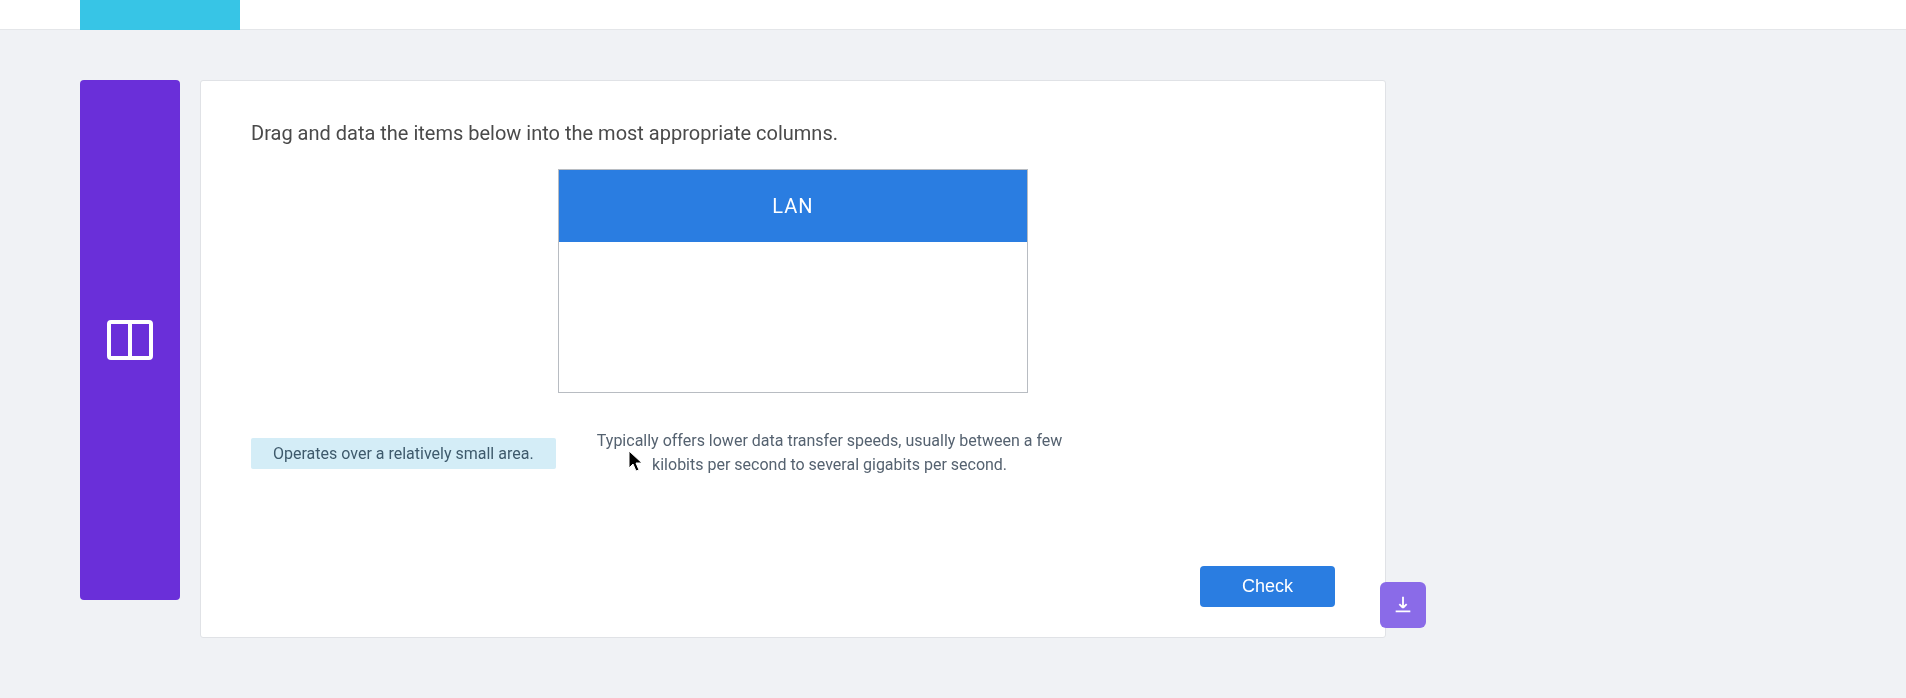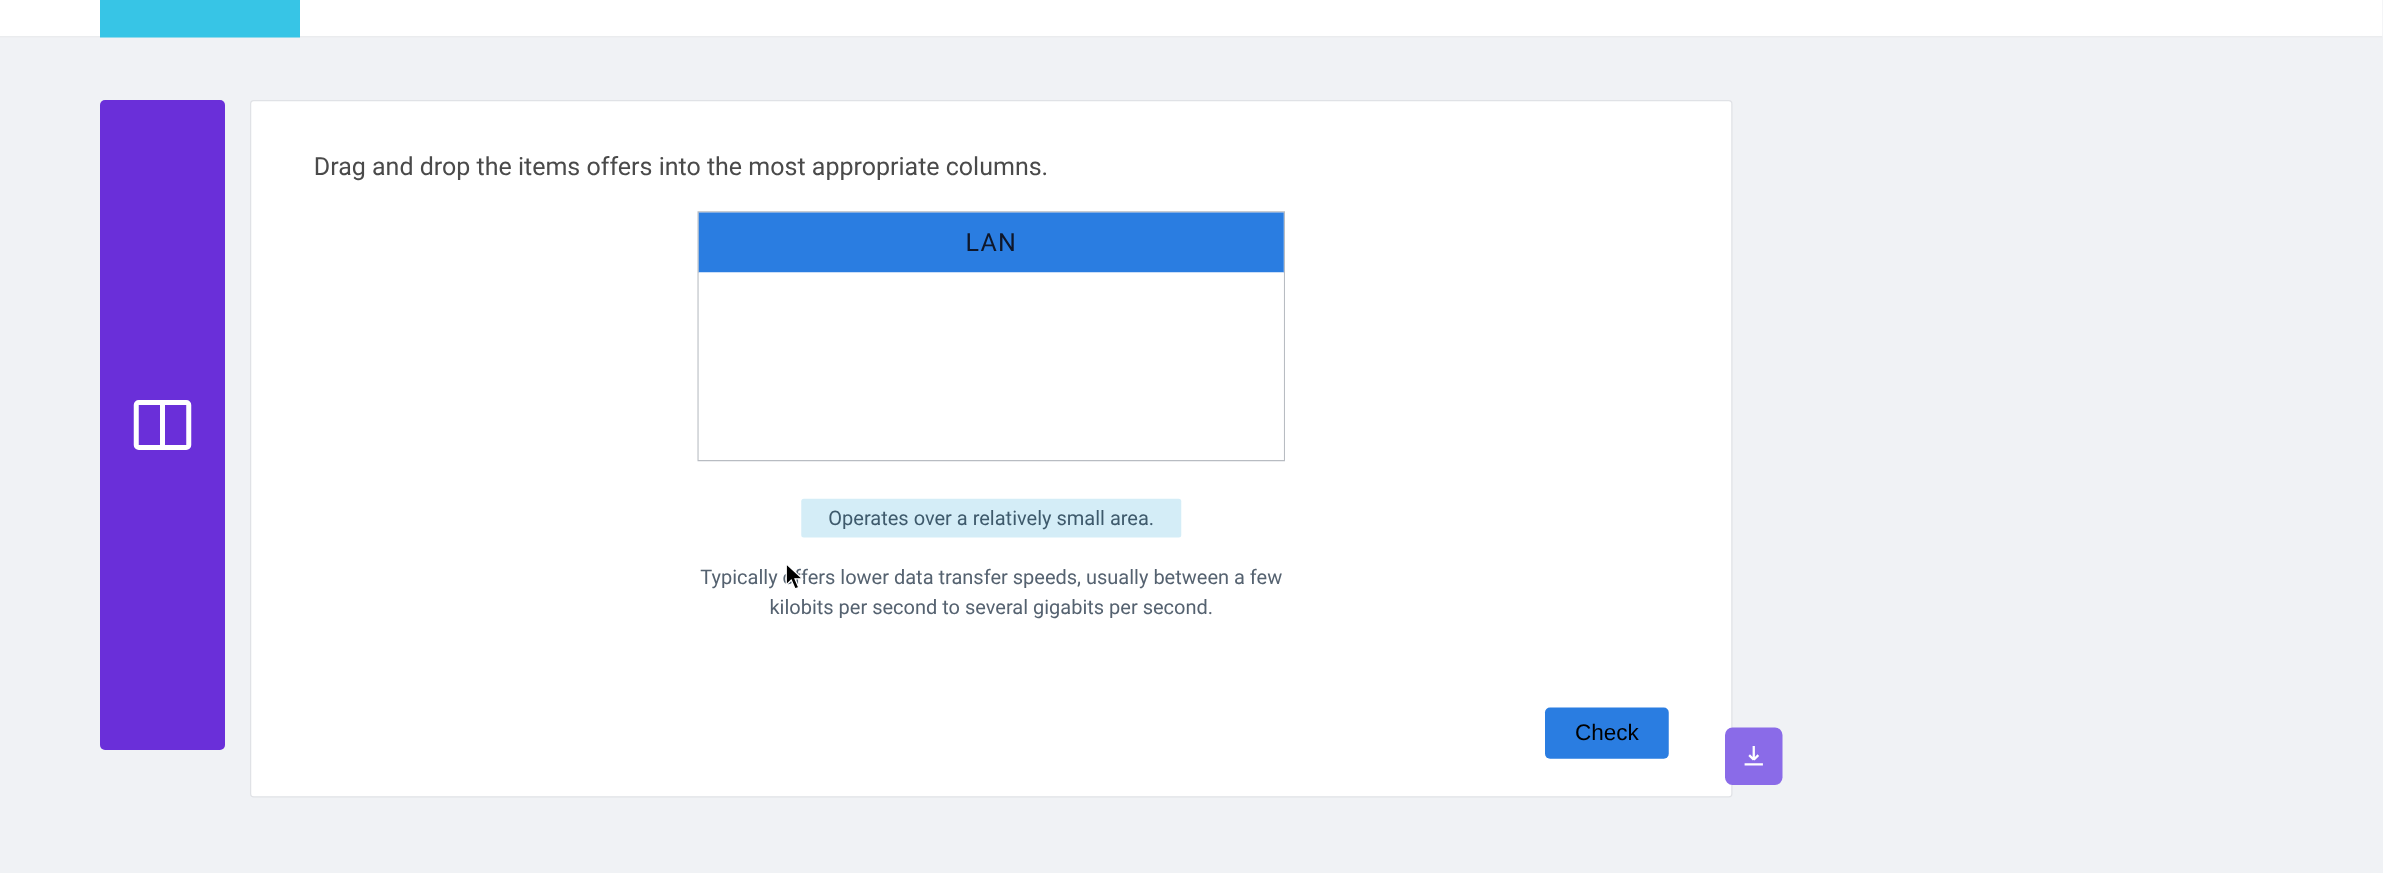--- a/index.html
+++ b/index.html
@@ -73,33 +73,33 @@
     justify-content: center;
     margin-bottom: 30px;
   }
   .drop-col {
     flex: 1;
     max-width: 470px;
     border: 1px solid #b8bcc2;
   }
   .col-header {
     background: #2a7de1;
-    color: #0f172a;
+    color: #ffffff;
     text-align: center;
     font-size: 20px;
     letter-spacing: 1px;
-    padding: 12px 0;
+    padding: 24px 0;
   }
   .drop-body {
     min-height: 150px;
     background: #fff;
   }
   .items-area {
     display: flex;
-    flex-direction: column;
+    flex-direction: row;
     align-items: center;
     gap: 14px;
   }
   .drag-item {
     background: #d4edf7;
     color: #3e5a6c;
     padding: 6px 22px;
     font-size: 16px;
     border-radius: 2px;
     cursor: grab;
@@ -110,23 +110,23 @@
     color: #556270;
     cursor: grab;
     max-width: 520px;
     line-height: 1.5;
   }
   .check-btn {
     position: absolute;
     right: 50px;
     bottom: 30px;
     background: #2a7de1;
-    color: #000000;
+    color: #ffffff;
     border: none;
-    padding: 10px 24px;
+    padding: 10px 42px;
     font-size: 18px;
     border-radius: 4px;
     cursor: pointer;
   }
   .float-btn {
     position: absolute;
     right: 480px;
     bottom: 70px;
     width: 46px; height: 46px;
     background: #8a6be8;
@@ -152,21 +152,21 @@
 <div class="top-strip">
   <div class="top-cyan"></div>
 </div>
 
 <div class="sidebar">
   <div class="sidebar-icon"></div>
 </div>
 
 <div class="card">
 
-  <div class="instruction">Drag and drop the items offers into the most appropriate columns.</div>
+  <div class="instruction">Drag and data the items below into the most appropriate columns.</div>
 
   <div class="drop-row">
     <div class="drop-col">
       <div class="col-header">LAN</div>
       <div class="drop-body"></div>
     </div>
   </div>
 
   <div class="items-area">
     <div class="drag-item">Operates over a relatively small area.</div>

